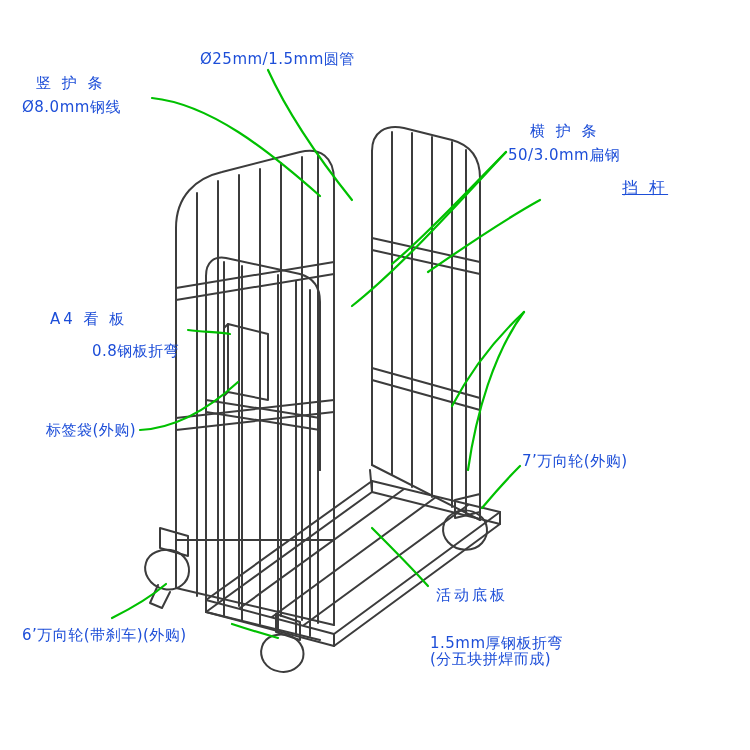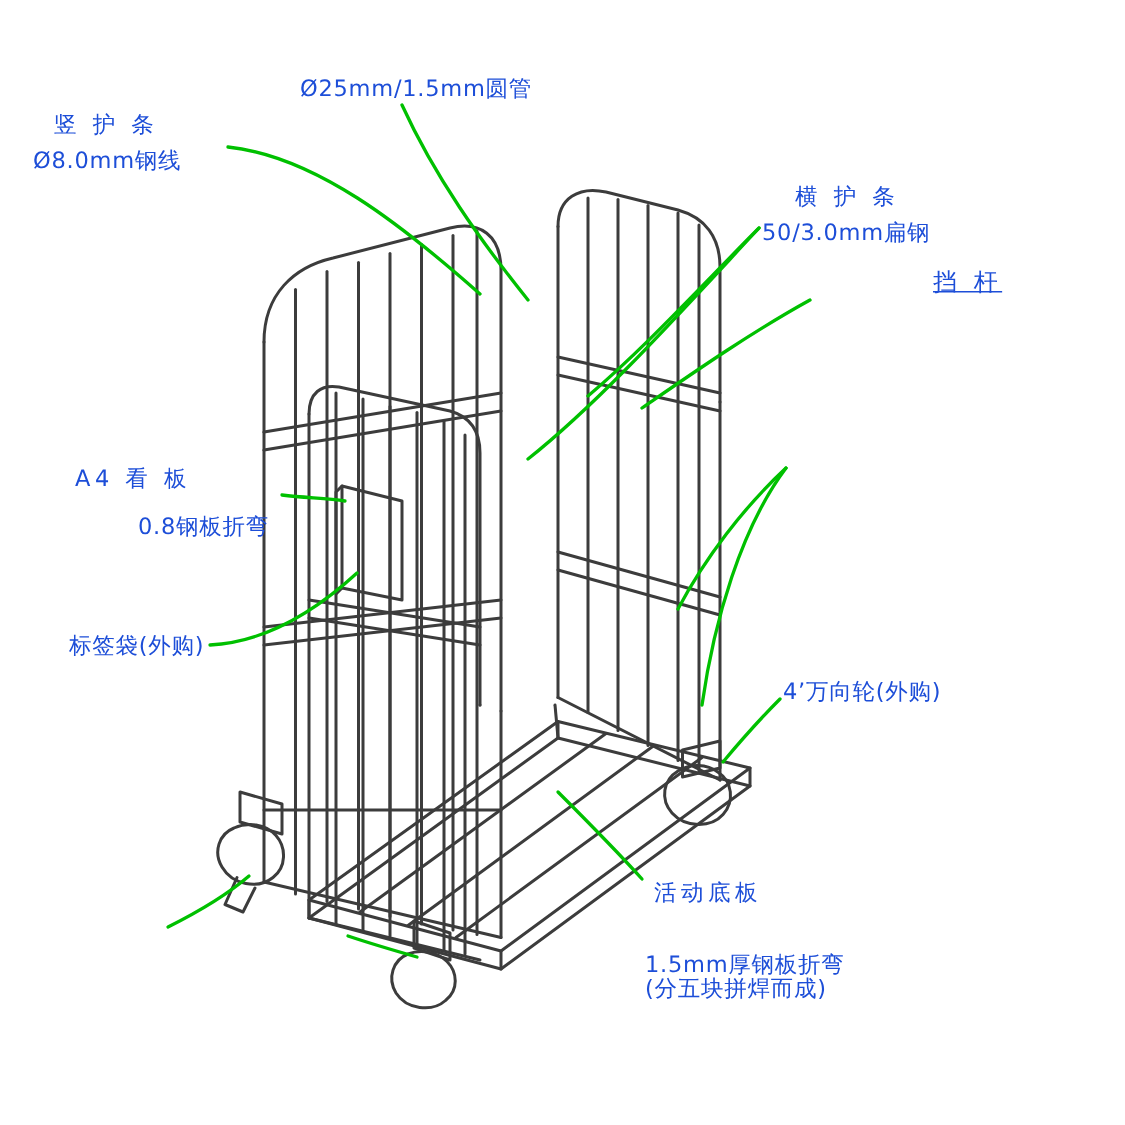--- a/index.html
+++ b/index.html
@@ -161,20 +161,21 @@
   <div class="anno" style="left:508px; top:144px;"><span>50/3.0mm扁钢</span></div>
 
   <div class="anno wide big" style="left:622px; top:176px;text-decoration:underline;"><span>挡 杆</span></div>
 
 
   <div class="anno wide" style="left:50px; top:308px;"><span>A4 看 板</span></div>
   <div class="anno" style="left:44px; top:340px;margin-left:48px;"><span>0.8钢板折弯</span></div>
 
   <div class="anno" style="left:46px; top:419px;"><span>标签袋(外购)</span></div>
 
-  <div class="anno" style="left:522px; top:450px;"><span>4’万向轮(外购)</span></div>
+  <div class="anno" style="left:522px; top:450px;"><span>7’万向轮(外购)</span></div>
 
+  <div class="anno" style="left:22px; top:624px;"><span>6’万向轮(带刹车)(外购)</span></div>
 
   <div class="anno wide" style="left:436px; top:584px;"><span>活动底板</span></div>
   <div class="anno" style="left:430px; top:632px;"><span>1.5mm厚钢板折弯</span></div>
   <div class="anno" style="left:430px; top:648px;"><span>(分五块拼焊而成)</span></div>
 
 </div>
 
 </body></html>

